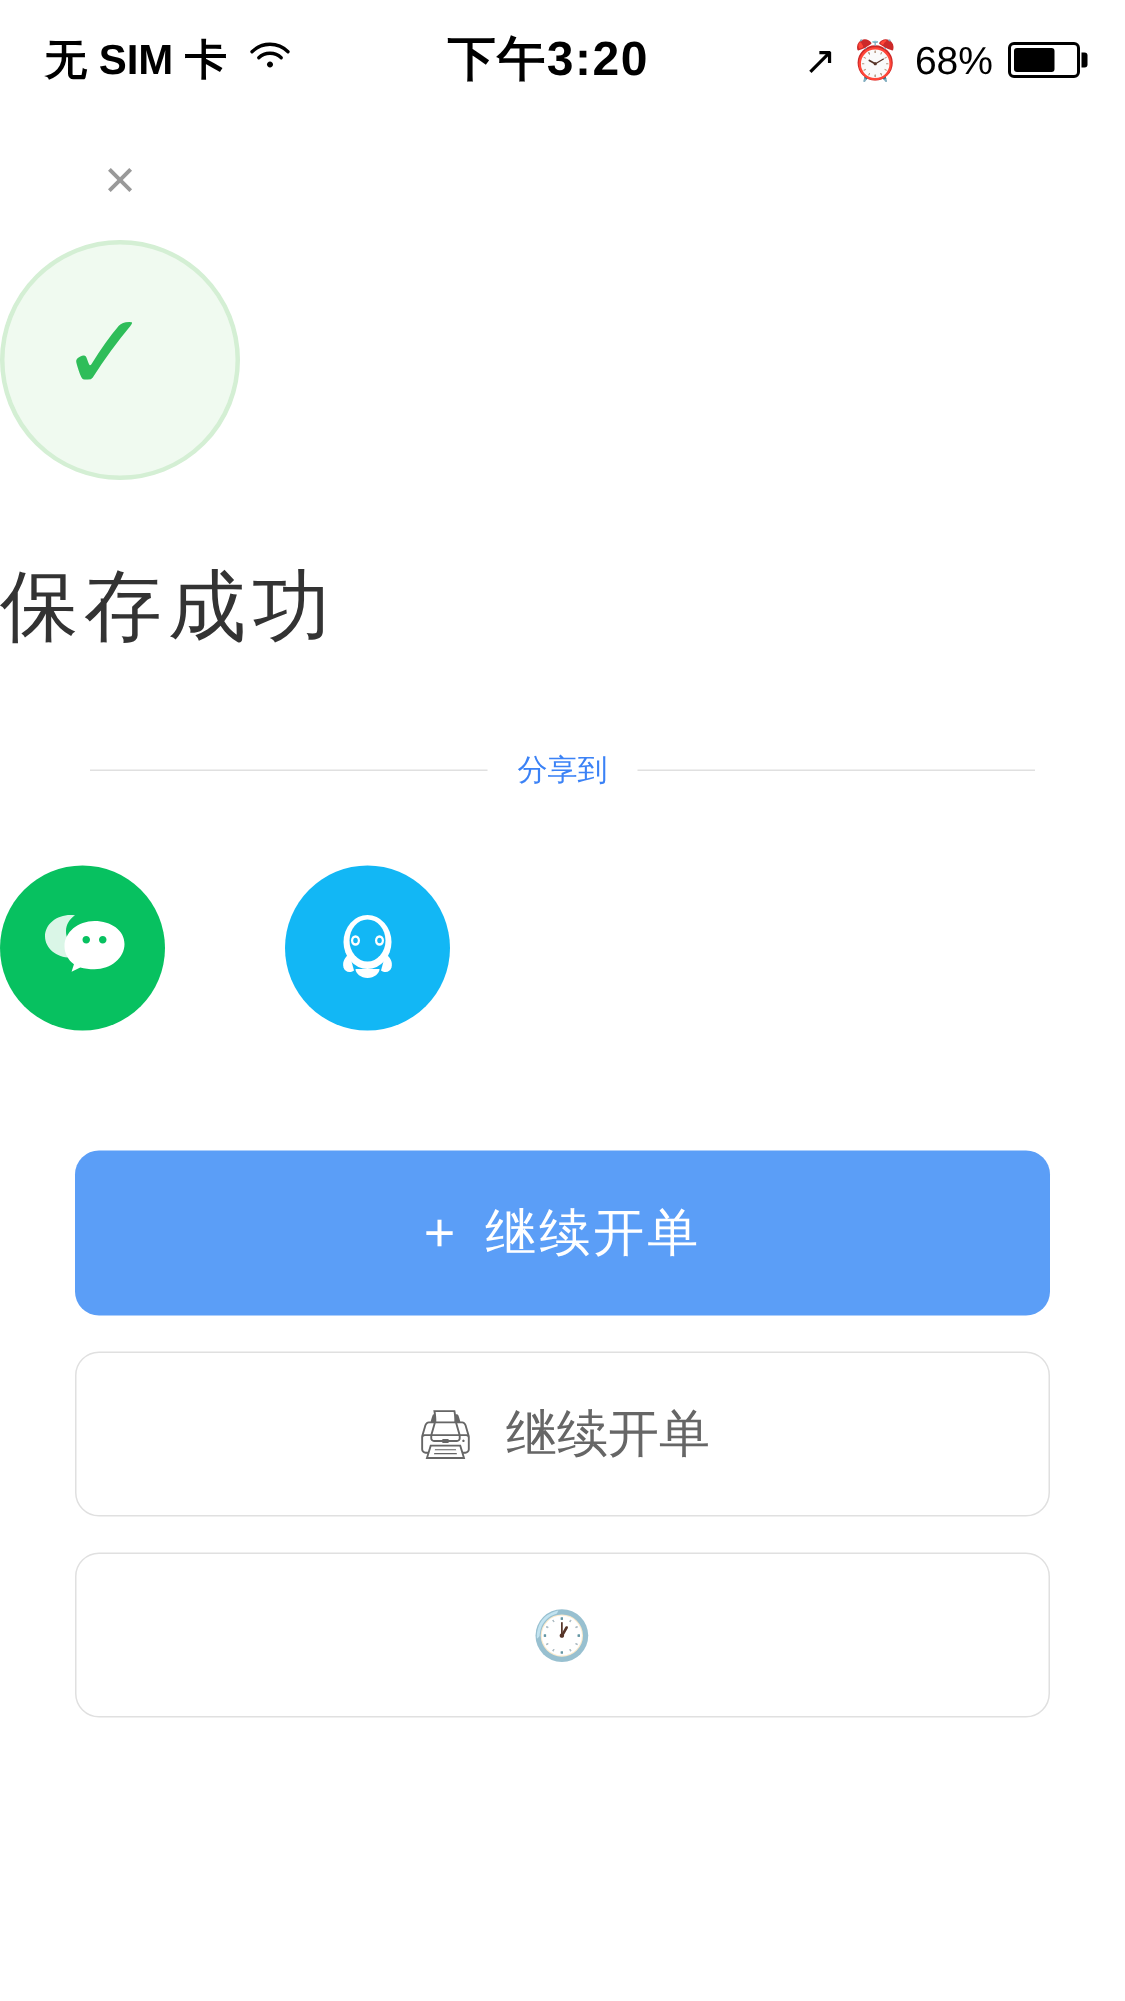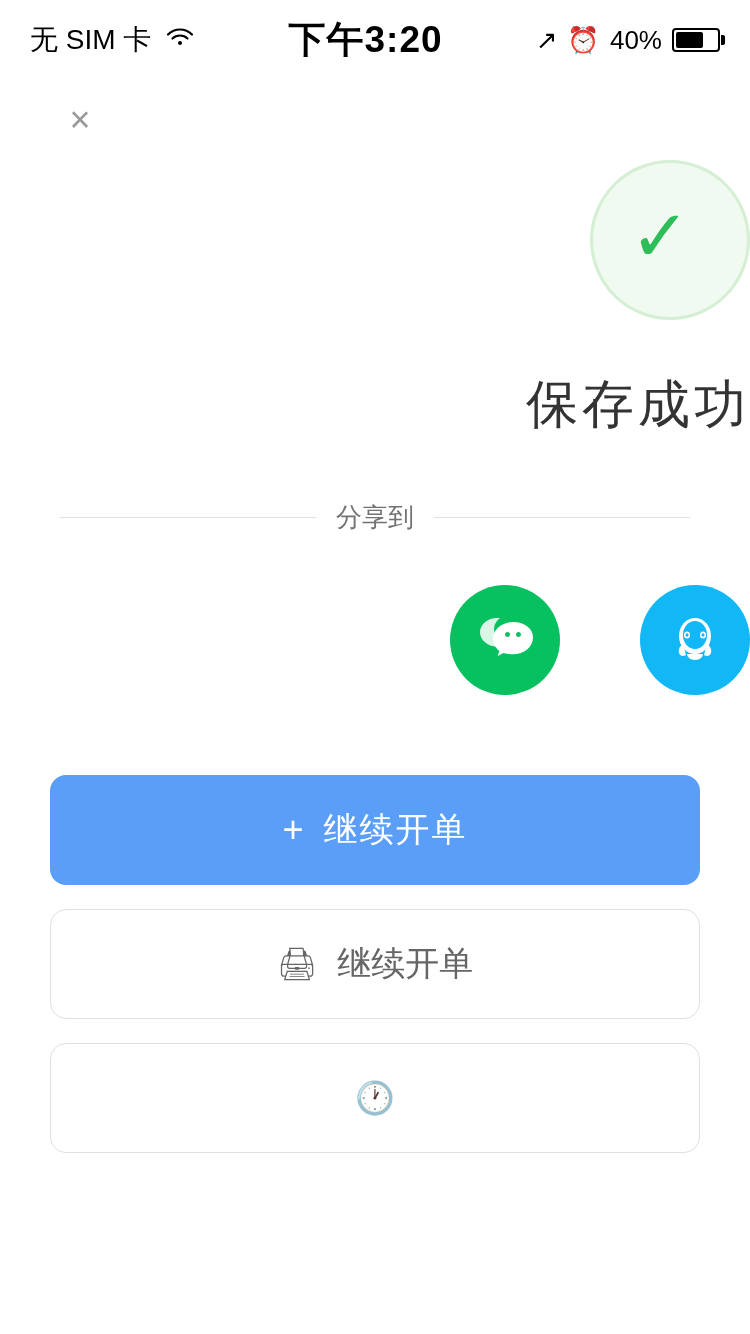--- a/index.html
+++ b/index.html
@@ -27,31 +27,31 @@
       justify-content: space-between;
       padding: 0 30px;
       background: #fff;
     }
 
     .status-left {
       display: flex;
       align-items: center;
       gap: 14px;
       font-size: 28px;
-      font-weight: 400;
+      font-weight: 700;
       color: #000;
     }
 
     .wifi-icon {
       display: inline-block;
       font-size: 26px;
     }
 
     .status-center {
-      font-size: 37px;
+      font-size: 32px;
       font-weight: 600;
       color: #000;
       letter-spacing: 1px;
     }
 
     .status-right {
       display: flex;
       align-items: center;
       gap: 10px;
       font-size: 26px;
@@ -101,21 +101,21 @@
       cursor: pointer;
       color: #999;
       font-size: 36px;
       font-weight: 300;
     }
 
     
     .main-content {
       display: flex;
       flex-direction: column;
-      align-items: flex-end;
+      align-items: flex-start;
       padding-top: 80px;
     }
 
     
     .success-circle {
       width: 160px;
       height: 160px;
       border-radius: 50%;
       background: #f0faf0;
       border: 3px solid #d4efd4;
@@ -159,22 +159,22 @@
       margin-bottom: 50px;
     }
 
     .divider-line {
       flex: 1;
       height: 1px;
       background: #e0e0e0;
     }
 
     .divider-text {
-      font-size: 26px;
-      color: #737373;
+      font-size: 20px;
+      color: #3b82f6;
       padding: 0 20px;
     }
 
     
     .share-icons {
       display: flex;
       gap: 80px;
       margin-bottom: 80px;
     }
 
@@ -252,21 +252,21 @@
         <path d="M15 20c1.1 0 2-.9 2-2s-.9-2-2-2-2 .9-2 2 .9 2 2 2z" fill="#000"></path>
         <path d="M7.5 13.5C9.4 11.6 11.6 10.5 15 10.5s5.6 1.1 7.5 3" stroke="#000" stroke-width="2.2" fill="none" stroke-linecap="round"></path>
         <path d="M3 9.5C6 6.5 10.2 4.5 15 4.5s9 2 12 5" stroke="#000" stroke-width="2.2" fill="none" stroke-linecap="round"></path>
       </svg>
     </span>
   </div>
   <div class="status-center">下午3:20</div>
   <div class="status-right">
     <span>↗</span>
     <span>⏰</span>
-    <span>40%</span>
+    <span>68%</span>
     <span class="battery-icon">
       <span class="battery-fill"></span>
     </span>
   </div>
 </div>
 
 <div class="close-btn">
   <span>×</span>
 </div>
 

